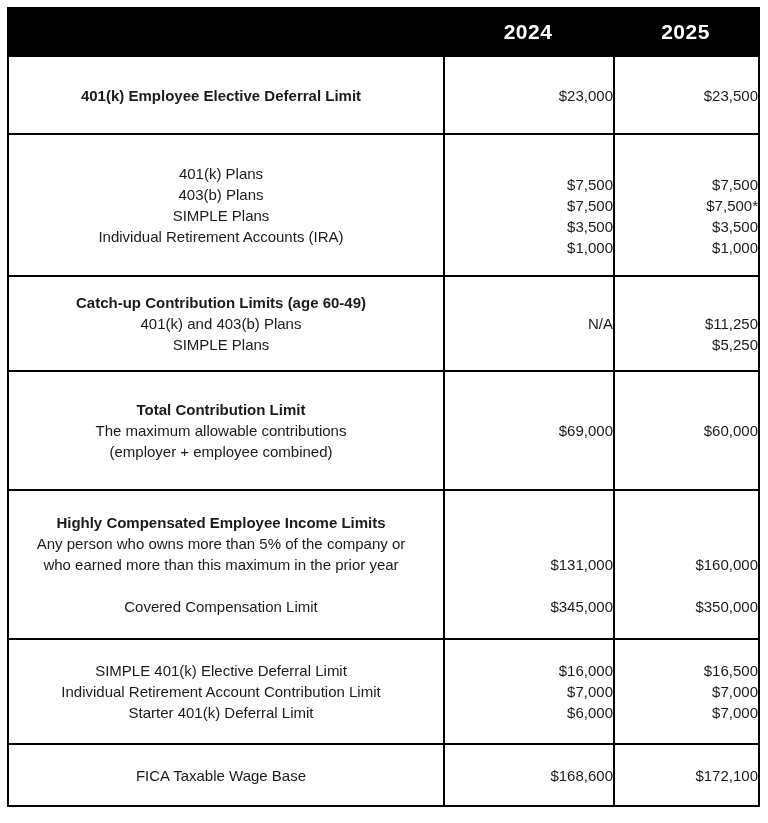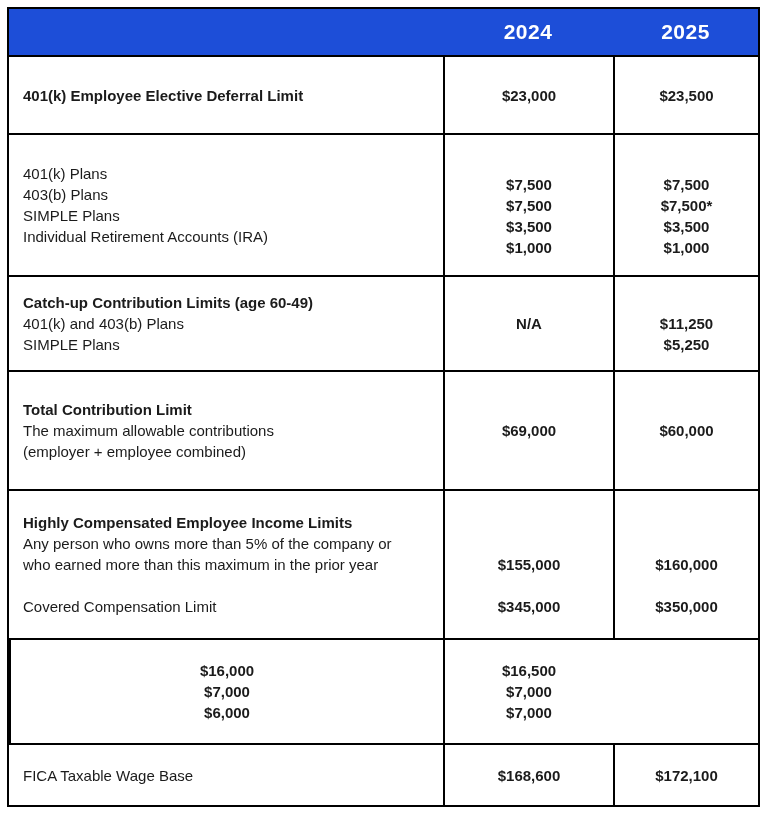--- a/index.html
+++ b/index.html
@@ -14,21 +14,21 @@
   .limits-table {
     position: absolute;
     left: 7px;
     top: 7px;
     width: 753px;
     border: 2px solid #000;
     background: #fff;
   }
   .header-row {
     height: 46px;
-    background: #1d4ed8;
+    background: #000000;
     display: grid;
     grid-template-columns: 1fr 170px 145px;
     align-items: center;
   }
   .header-cell {
     text-align: center;
     color: #ffffff;
     font-weight: bold;
     font-size: 21px;
     letter-spacing: 0.5px;
@@ -44,22 +44,22 @@
   .h-r4 { height: 119px; }
   .h-r5 { height: 149px; }
   .h-r6 { height: 105px; }
   .h-r7 { height: 62px; }
   .cell {
     display: flex;
     flex-direction: column;
     justify-content: center;
     overflow: hidden;
   }
-  .cell.label { padding-left: 14px; padding-right: 24px; }
-  .cell.value { border-left: 2px solid #000; text-align: center; font-weight: bold; }
+  .cell.label { padding-left: 14px; padding-right: 24px; align-items: center; }
+  .cell.value { border-left: 2px solid #000; text-align: right; }
   .line {
     font-size: 15px;
     line-height: 21px;
     min-height: 21px;
     white-space: nowrap;
   }
   .bold { font-weight: bold; }
   .footnote {
     position: absolute;
     left: 10px;
@@ -151,34 +151,39 @@
     <div class="cell label">
       <div class="line bold">Highly Compensated Employee Income Limits</div>
       <div class="line">Any person who owns more than 5% of the company or</div>
       <div class="line">who earned more than this maximum in the prior year</div>
       <div class="line"></div>
       <div class="line">Covered Compensation Limit</div>
     </div>
     <div class="cell value">
       <div class="line"></div>
       <div class="line"></div>
-      <div class="line">$155,000</div>
+      <div class="line">$131,000</div>
       <div class="line"></div>
       <div class="line">$345,000</div>
     </div>
     <div class="cell value">
       <div class="line"></div>
       <div class="line"></div>
       <div class="line">$160,000</div>
       <div class="line"></div>
       <div class="line">$350,000</div>
     </div>
   </div>
 
   <div class="row h-r6">
+    <div class="cell label">
+      <div class="line">SIMPLE 401(k) Elective Deferral Limit</div>
+      <div class="line">Individual Retirement Account Contribution Limit</div>
+      <div class="line">Starter 401(k) Deferral Limit</div>
+    </div>
     <div class="cell value">
       <div class="line">$16,000</div>
       <div class="line">$7,000</div>
       <div class="line">$6,000</div>
     </div>
     <div class="cell value">
       <div class="line">$16,500</div>
       <div class="line">$7,000</div>
       <div class="line">$7,000</div>
     </div>

